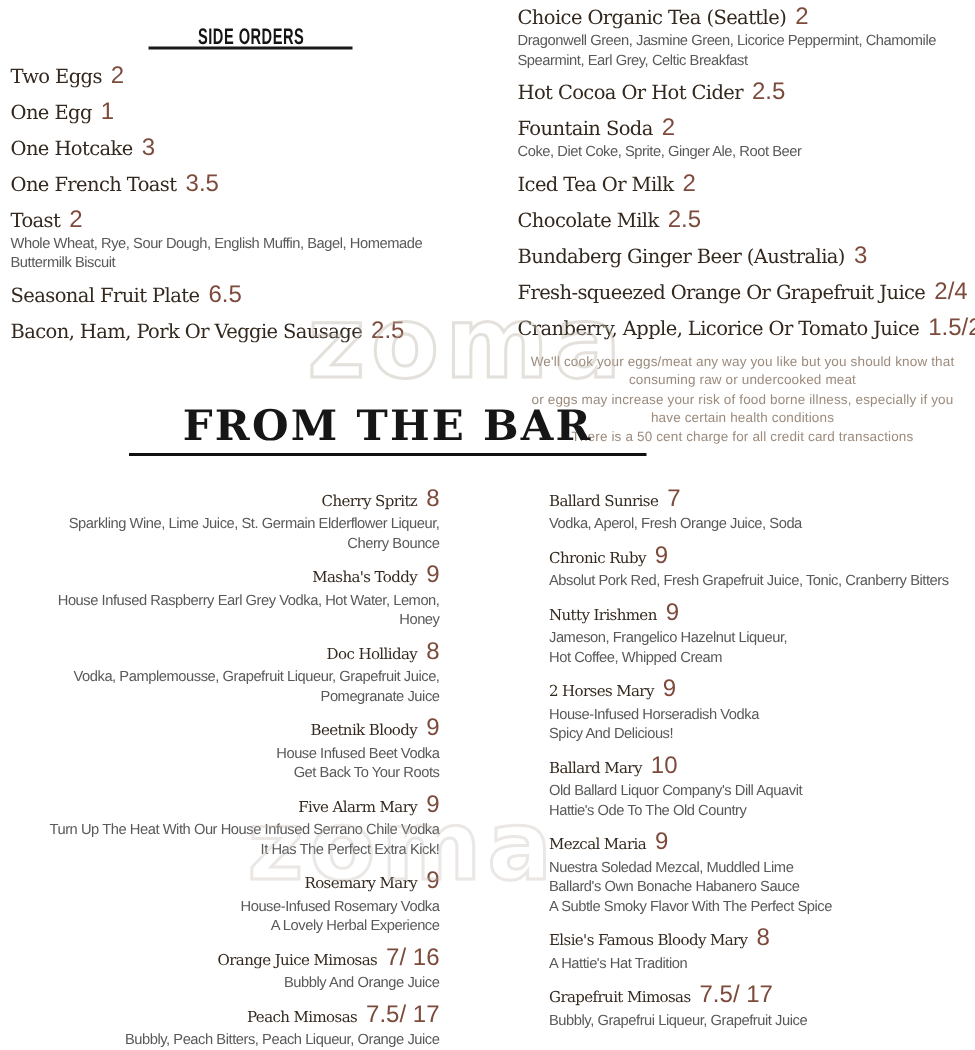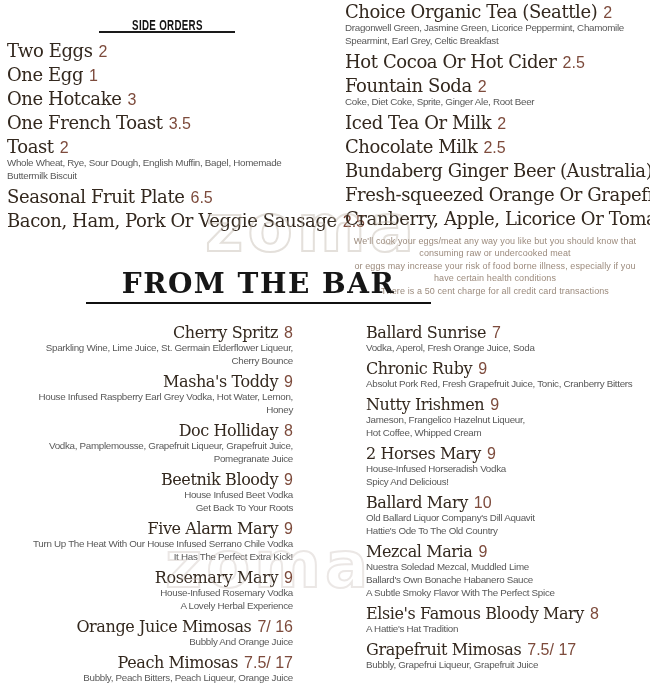--- a/index.html
+++ b/index.html
@@ -5,21 +5,21 @@
   html,body { margin:0; padding:0; }
   body {
     width:650px; height:700px; position:relative; overflow:hidden;
     background:#ffffff;
     font-family:"Liberation Sans", sans-serif;
   }
   
   .row { white-space:nowrap; line-height:16px; }
   .name {
     font-family:"DejaVu Serif", serif;
-    font-size:18px; letter-spacing:-0.4px;
+    font-size:13px; letter-spacing:-0.4px;
     color:#33281e;
   }
   .price {
     font-family:"Liberation Sans", sans-serif;
     font-size:16px; color:#7d4b3c; margin-left:6px;
   }
   .desc {
     font-size:9.8px; line-height:13px; letter-spacing:-0.3px;
     color:#595959; white-space:pre-line;
   }
@@ -45,21 +45,21 @@
   .bar-title {
     font-family:"DejaVu Serif", serif; font-weight:bold;
     font-size:28px; letter-spacing:1.5px; color:#161616; line-height:32px;
   }
   .bar-underline { width:345px; margin:2px auto 0; border-bottom:2.5px solid #101010; }
   
   .bar-left  { position:absolute; left:0;     top:324px; width:293px; text-align:right; }
   .bar-right { position:absolute; left:366px; top:324px; width:292px; text-align:left; }
   .bar-left .item, .bar-right .item { margin-bottom:6px; }
   .bar-left .row, .bar-right .row { line-height:17px; }
-  .bar-left .name, .bar-right .name { font-size:16px; }
+  .bar-left .name, .bar-right .name { font-size:10px; }
   
   .wm {
     position:absolute; z-index:6; pointer-events:none;
     font-family:"DejaVu Sans", sans-serif; font-weight:bold;
     color:transparent; -webkit-text-stroke:2px rgba(190,180,170,0.42);
     letter-spacing:4px;
   }
   .wm1 { left:205px; top:190px; font-size:66px; }
   .wm2 { left:165px; top:528px; font-size:64px; -webkit-text-stroke:2px rgba(195,186,178,0.34); }
 </style>

